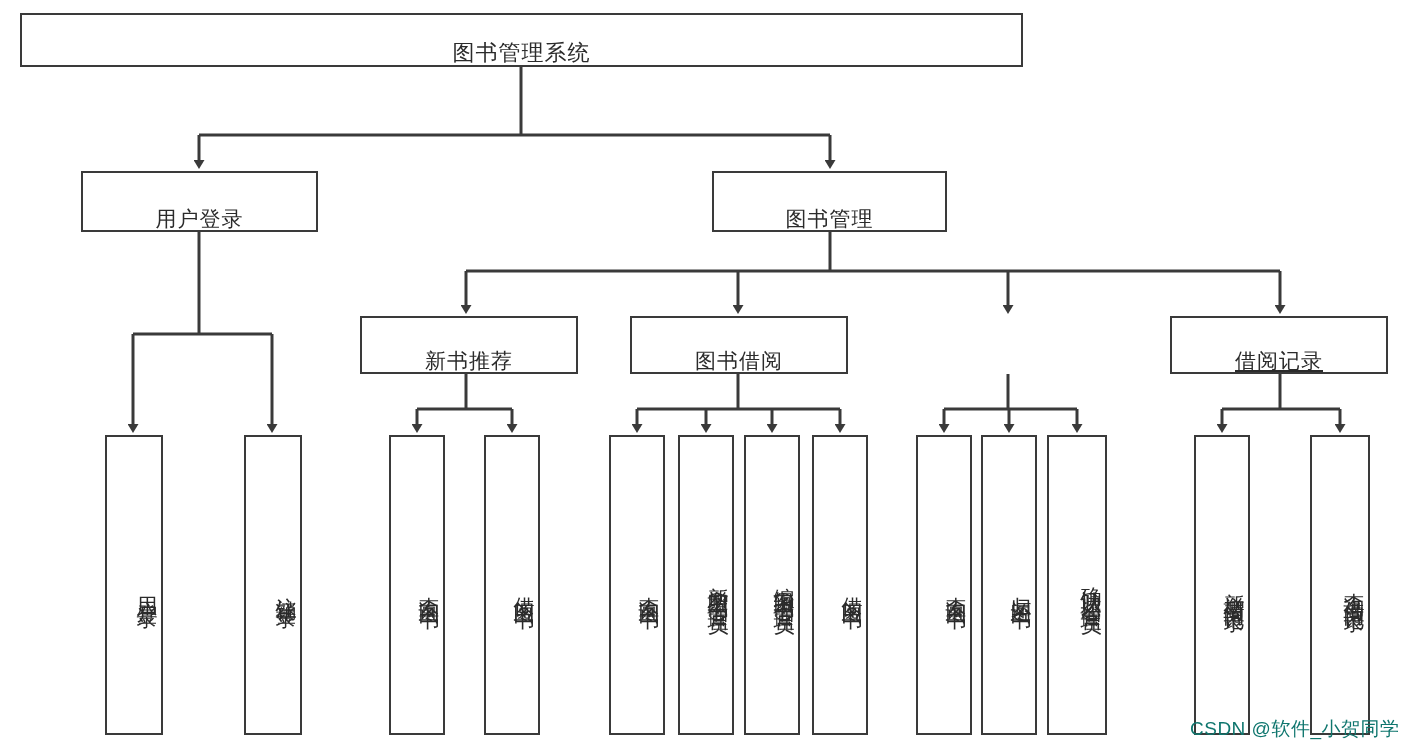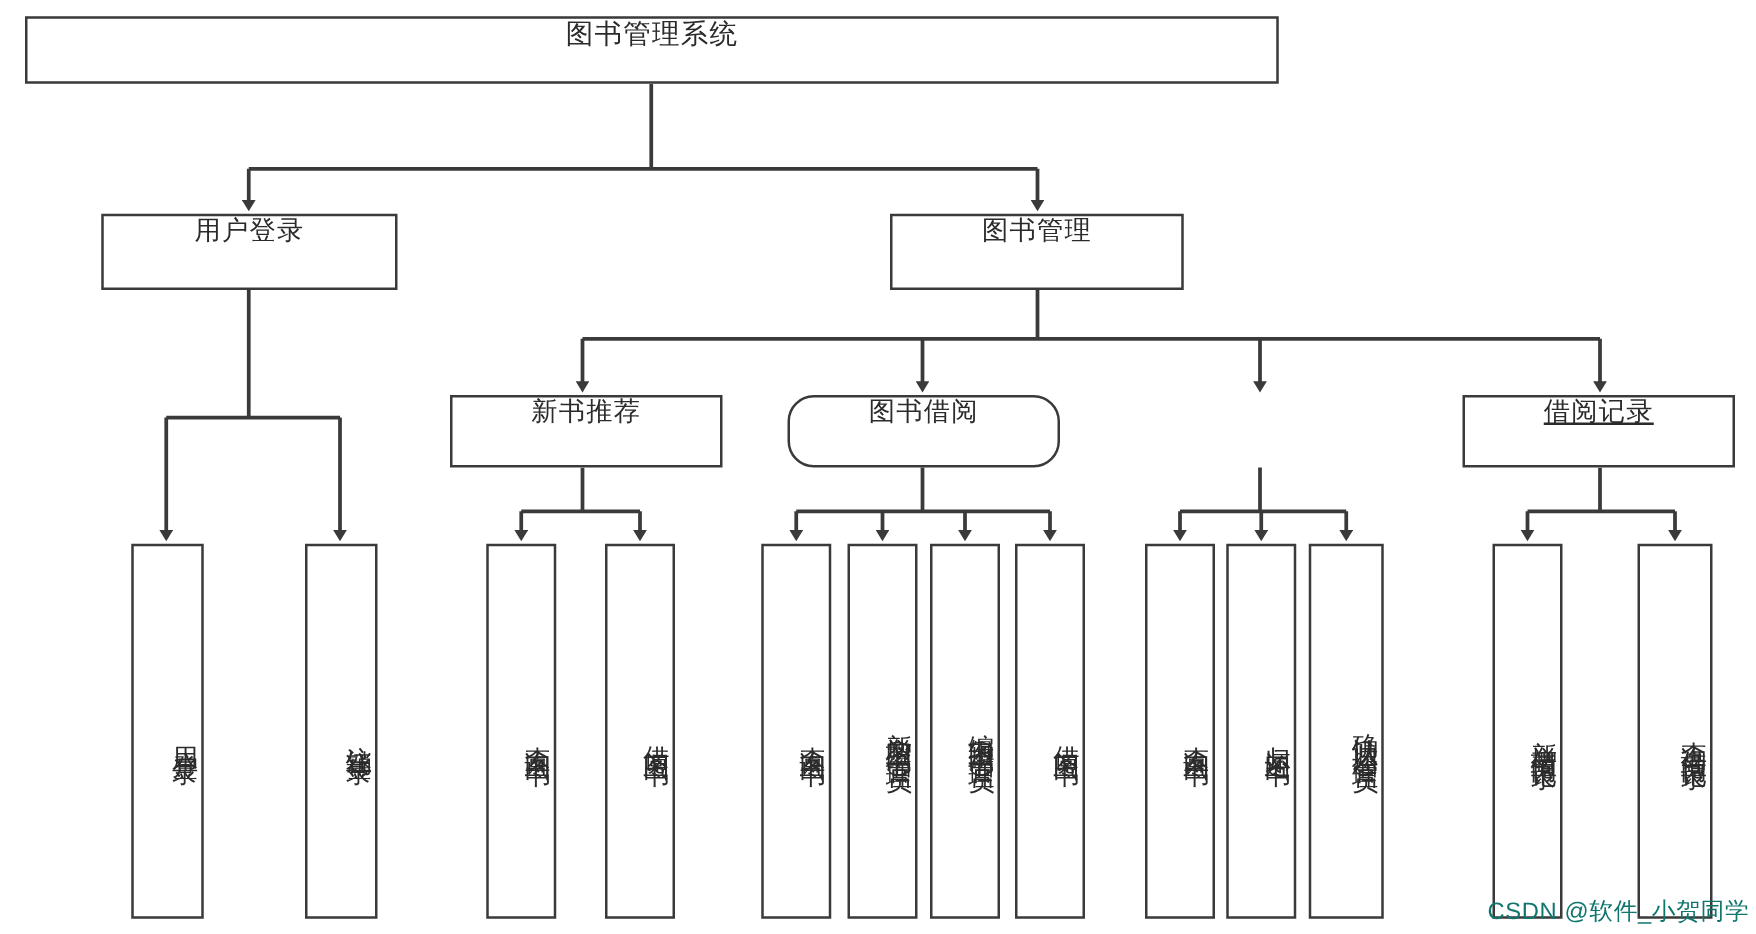--- a/index.html
+++ b/index.html
@@ -24,21 +24,21 @@
     width: 1405px;
     height: 747px;
     pointer-events: none;
   }
   .node {
     position: absolute;
     box-sizing: border-box;
     background: #ffffff;
     border: 2.5px solid #3a3a3a;
     display: flex;
-    align-items: flex-start;
+    align-items: flex-end;
     justify-content: center;
     color: #2b2b2b;
   }
   .node.horiz {
     font-size: 21px;
     letter-spacing: 1px;
     line-height: 1.1;
   }
   .node.vert {
     writing-mode: vertical-rl;
@@ -125,21 +125,21 @@
   <div class="node horiz" style="left:81px; top:171px; width:237px; height:61px;">
     <span>用户登录</span>
   </div>
   <div class="node horiz" style="left:360px; top:316px; width:218px; height:58px;">
     <span>新书推荐</span>
   </div>
 
   <div class="node horiz" style="left:712px; top:171px; width:235px; height:61px;">
     <span>图书管理</span>
   </div>
-  <div class="node horiz" style="left:630px; top:316px; width:218px; height:58px;border-radius:21px;">
+  <div class="node horiz" style="left:630px; top:316px; width:218px; height:58px;">
     <span>图书借阅</span>
   </div>
   <div class="node horiz" style="left:1170px; top:316px; width:218px; height:58px;text-decoration:underline;">
     <span>借阅记录</span>
   </div>
 
   <div class="node vert" style="left:105px; top:435px; width:58px; height:300px;">
     <span>用户登录</span>
   </div>
   <div class="node vert" style="left:244px; top:435px; width:58px; height:300px;">

